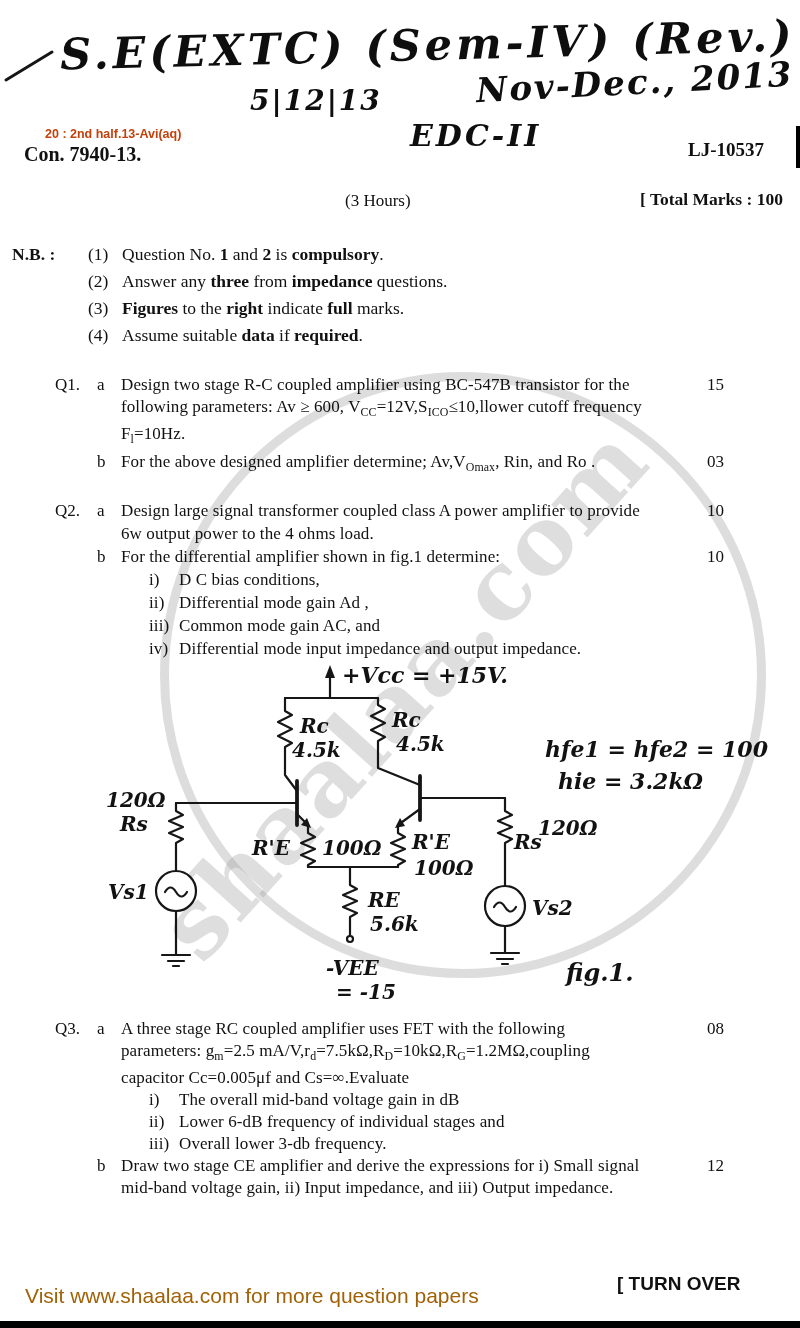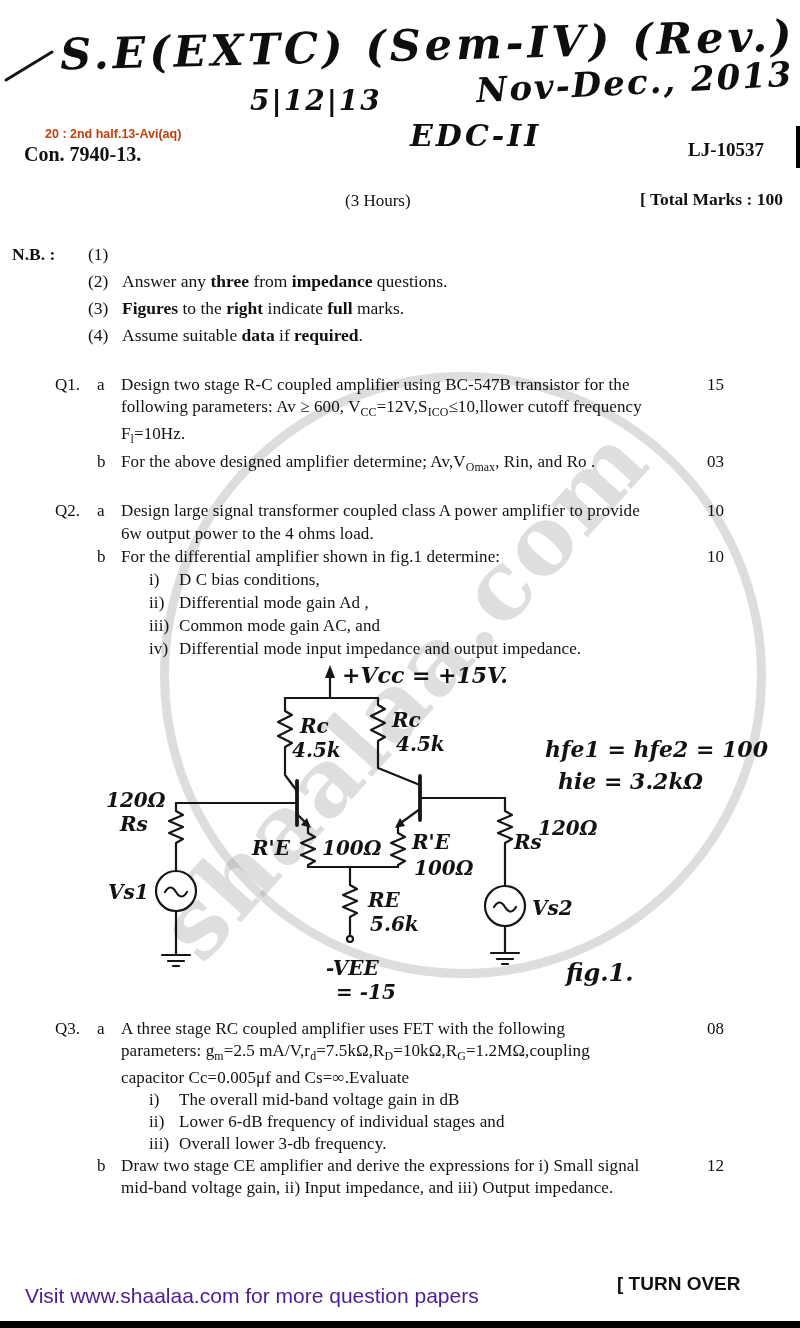--- a/index.html
+++ b/index.html
@@ -50,21 +50,21 @@
   .fig{left:80px;top:653px;z-index:1;}
   .wire{stroke:#161616;stroke-width:2.2;fill:none;stroke-linecap:round;stroke-linejoin:round;}
   .thick{stroke-width:3.8;}
   .ink{fill:#161616;stroke:none;}
   .figtext{font-family:"DejaVu Serif",serif;font-style:italic;font-weight:700;
            font-size:20px;fill:#121212;}
   .figtext.big{font-size:22px;}
   .figtext.cap{font-size:24px;}
   
   .footer-left{left:25px;top:1284px;font-family:"Liberation Sans",sans-serif;font-size:21px;
-               color:#4c1d95;white-space:nowrap;}
+               color:#a16207;white-space:nowrap;}
   .turn-over{left:617px;top:1273px;font-family:"Liberation Sans",sans-serif;font-size:19px;
              font-weight:700;white-space:nowrap;}
   .scan-bar-bottom{left:0;top:1321px;width:800px;height:7px;background:#000;}
   .scan-sliver{left:796px;top:126px;width:4px;height:42px;background:#000;}
 </style>
 </head>
 <body>
 
 <div class="page">
 
@@ -85,20 +85,21 @@
     <div class="abs code-small">20 : 2nd  half.13-Avi(aq)</div>
     <div class="abs con-no">Con. 7940-13.</div>
     <div class="abs paper-no">LJ-10537</div>
     <div class="abs duration">(3 Hours)</div>
     <div class="abs total-marks">[ Total Marks : 100</div>
 
     <div class="abs nb">
       <div class="nb-row">
         <span class="nb-label">N.B. :</span>
         <span>(1)</span>
+        <span>Question No. <b>1</b> and <b>2</b> is <b>compulsory</b>.</span>
       </div>
       <div class="nb-row">
         <span></span>
         <span>(2)</span>
         <span>Answer any <b>three</b> from <b>impedance</b> questions.</span>
       </div>
       <div class="nb-row">
         <span></span>
         <span>(3)</span>
         <span><b>Figures</b> to the <b>right</b> indicate <b>full</b> marks.</span>

